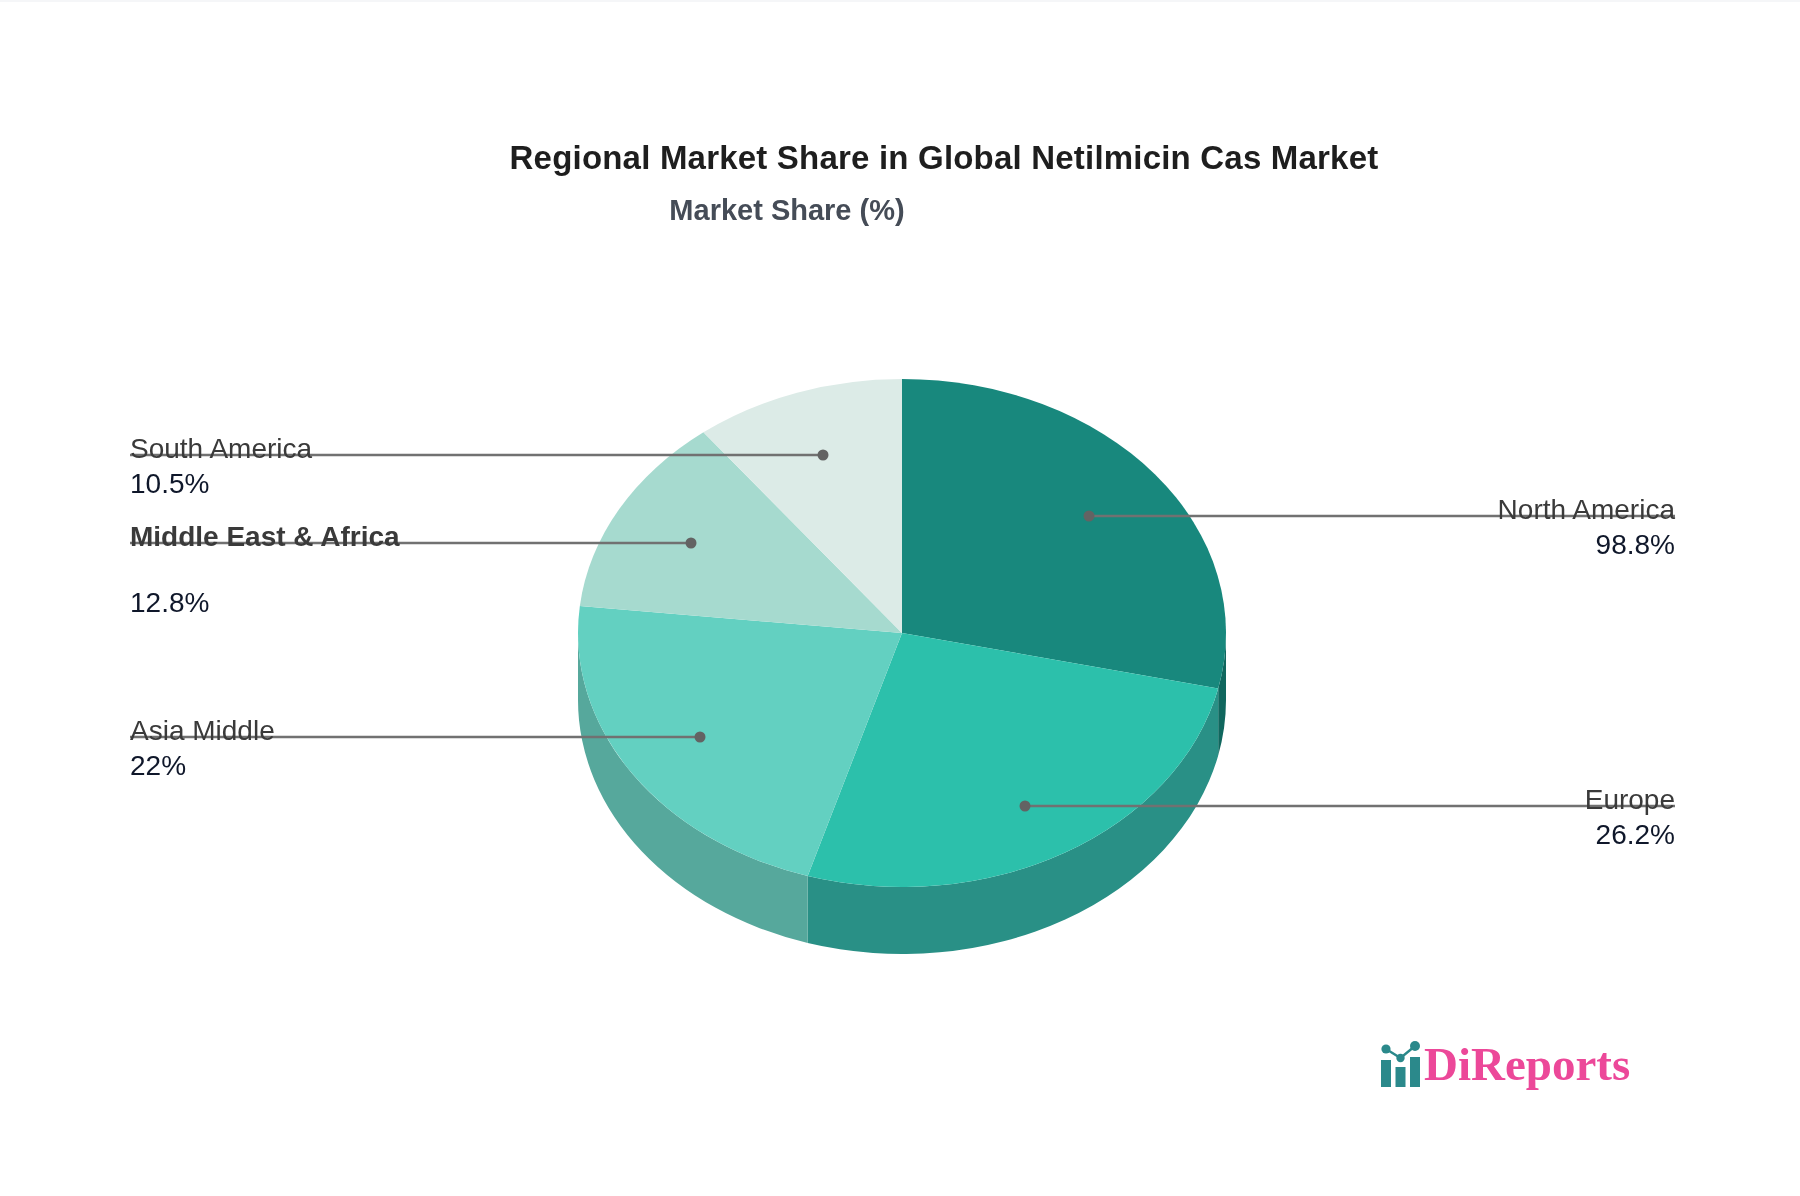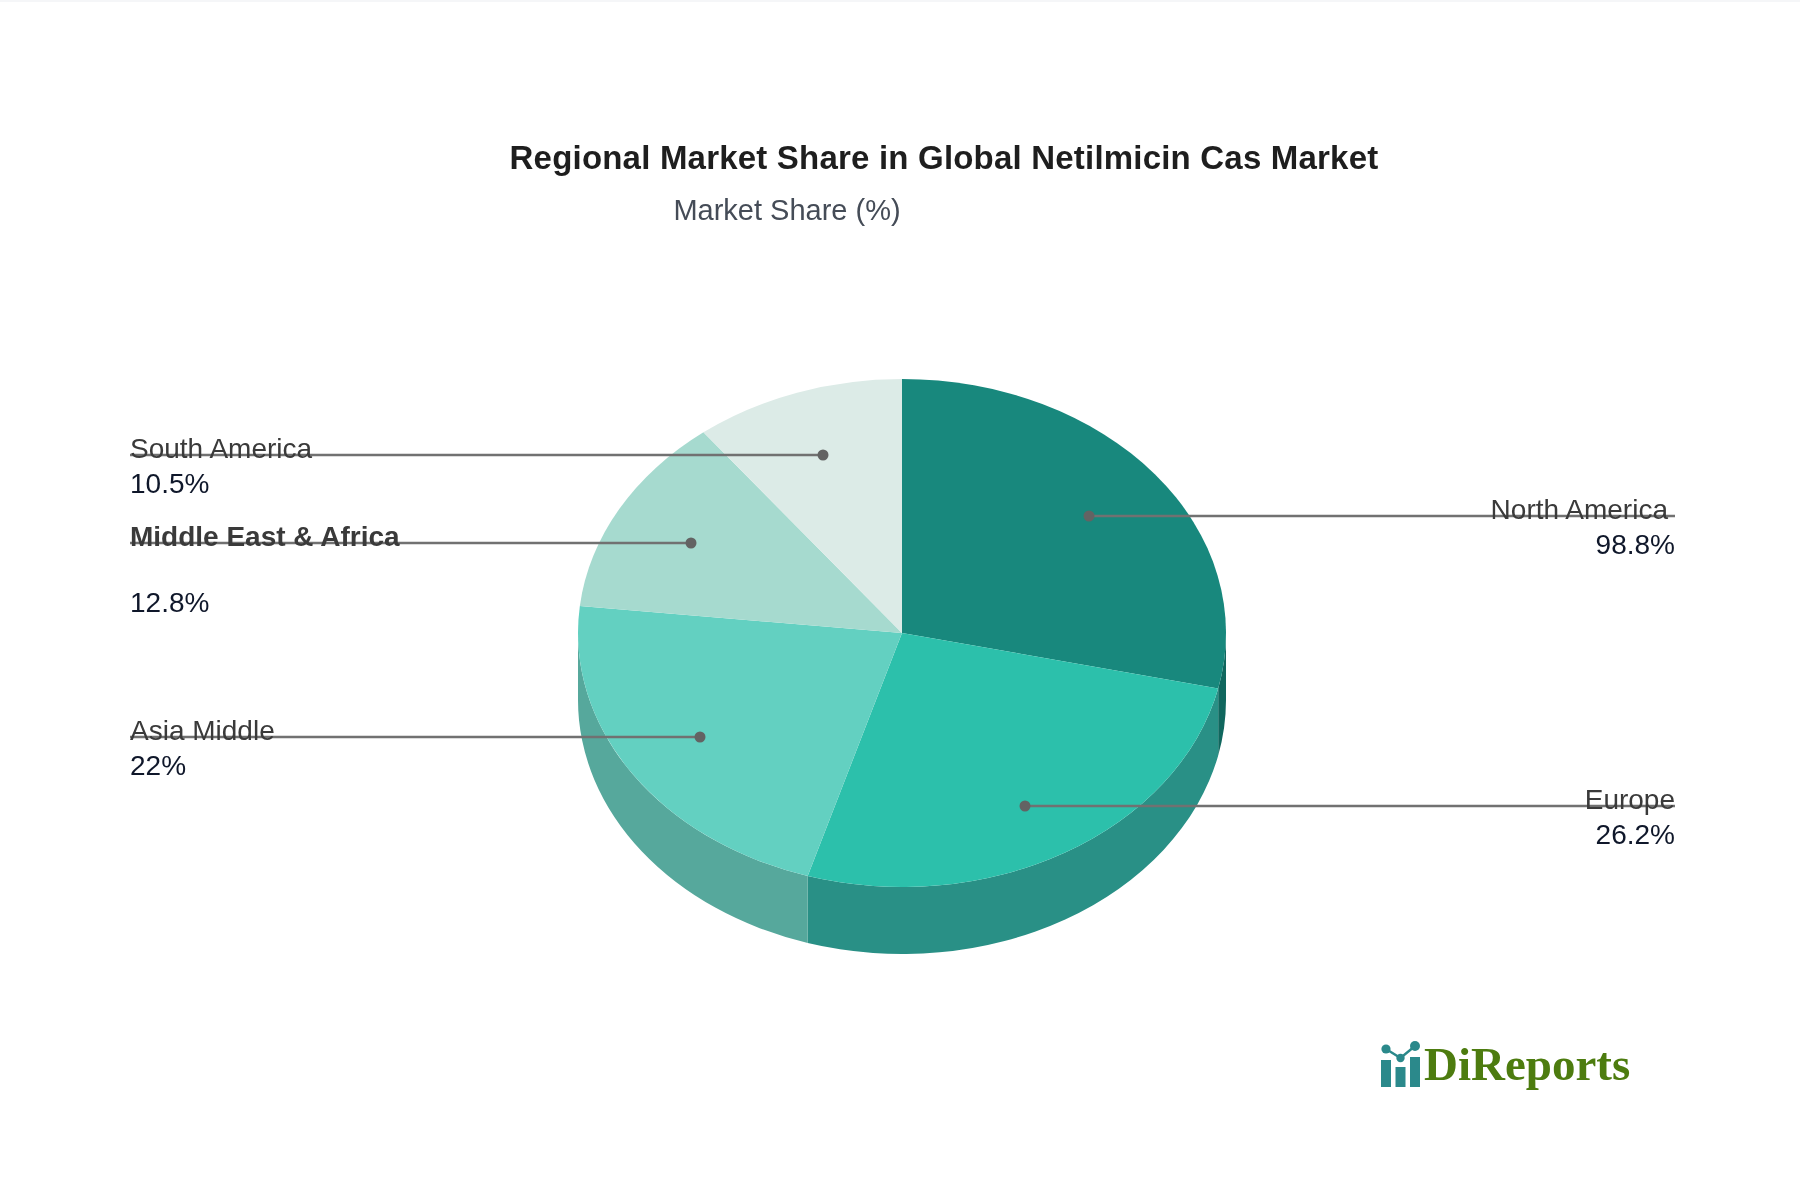--- a/index.html
+++ b/index.html
@@ -6,36 +6,36 @@
   .stage{
     position:relative;width:1800px;height:1196px;background:#ffffff;overflow:hidden;
     font-family:"Liberation Sans", sans-serif;border-top:2px solid #f5f6f8;
   }
   .chart-title{
     position:absolute;left:0;top:137px;width:1800px;text-align:center;
     font-size:33px;font-weight:bold;color:#1e1e1e;letter-spacing:0.2px;margin-left:44px;
   }
   .chart-subtitle{
     position:absolute;left:0;top:192px;width:1574px;text-align:center;
-    font-size:29px;font-weight:normal;color:#454c57;
+    font-size:29px;font-weight:bold;color:#454c57;
   }
   #chart-svg{position:absolute;left:0;top:0;}
   .callout-name{
     position:absolute;font-size:28px;color:#3a3a3a;white-space:nowrap;line-height:30px;margin-top:12px;
   }
   .callout-pct{
     position:absolute;font-size:28px;color:#0f172a;white-space:nowrap;line-height:30px;
   }
   .align-right{text-align:right;}
   .logo{position:absolute;left:1378px;top:1034px;width:280px;height:58px;}
   .logo-icon{position:absolute;left:0;top:2px;}
   .logo-text{
     position:absolute;left:46px;top:2px;
     font-family:"Liberation Serif", serif;font-weight:bold;font-size:47px;
-    color:#4d7c0f;line-height:52px;white-space:nowrap;
+    color:#ec4899;line-height:52px;white-space:nowrap;
   }
 </style>
 </head>
 <body>
 
 <div class="stage">
 
   <div class="chart-title">Regional Market Share in Global Netilmicin Cas Market</div>
   <div class="chart-subtitle">Market Share (%)</div>
 
@@ -53,21 +53,21 @@
       <line x1="1025" y1="804" x2="1675" y2="804" stroke="#717171" stroke-width="2.5"></line>
       <circle cx="1025" cy="804" r="5.5" fill="#636363"></circle>
       <line x1="130" y1="735" x2="700" y2="735" stroke="#717171" stroke-width="2.5"></line>
       <circle cx="700" cy="735" r="5.5" fill="#636363"></circle>
       <line x1="130" y1="541" x2="691" y2="541" stroke="#717171" stroke-width="2.5"></line>
       <circle cx="691" cy="541" r="5.5" fill="#636363"></circle>
       <line x1="130" y1="453" x2="823" y2="453" stroke="#717171" stroke-width="2.5"></line>
       <circle cx="823" cy="453" r="5.5" fill="#636363"></circle>
     </svg>
 
-  <div class="callout-name align-right" style="right:132px;top:481px;">North America</div>
+  <div class="callout-name align-right" style="right:125px;top:481px;">North America</div>
   <div class="callout-pct align-right" style="right:125px;top:528px;">98.8%</div>
 
   <div class="callout-name align-right" style="right:125px;top:771px;">Europe</div>
   <div class="callout-pct align-right" style="right:125px;top:818px;">26.2%</div>
 
   <div class="callout-name" style="left:130px;top:702px;">Asia Middle</div>
   <div class="callout-pct" style="left:130px;top:749px;">22%</div>
 
   <div class="callout-name" style="left:130px;top:508px;font-weight:bold;">Middle East &amp; Africa</div>
   <div class="callout-pct" style="left:130px;top:586px;">12.8%</div>

